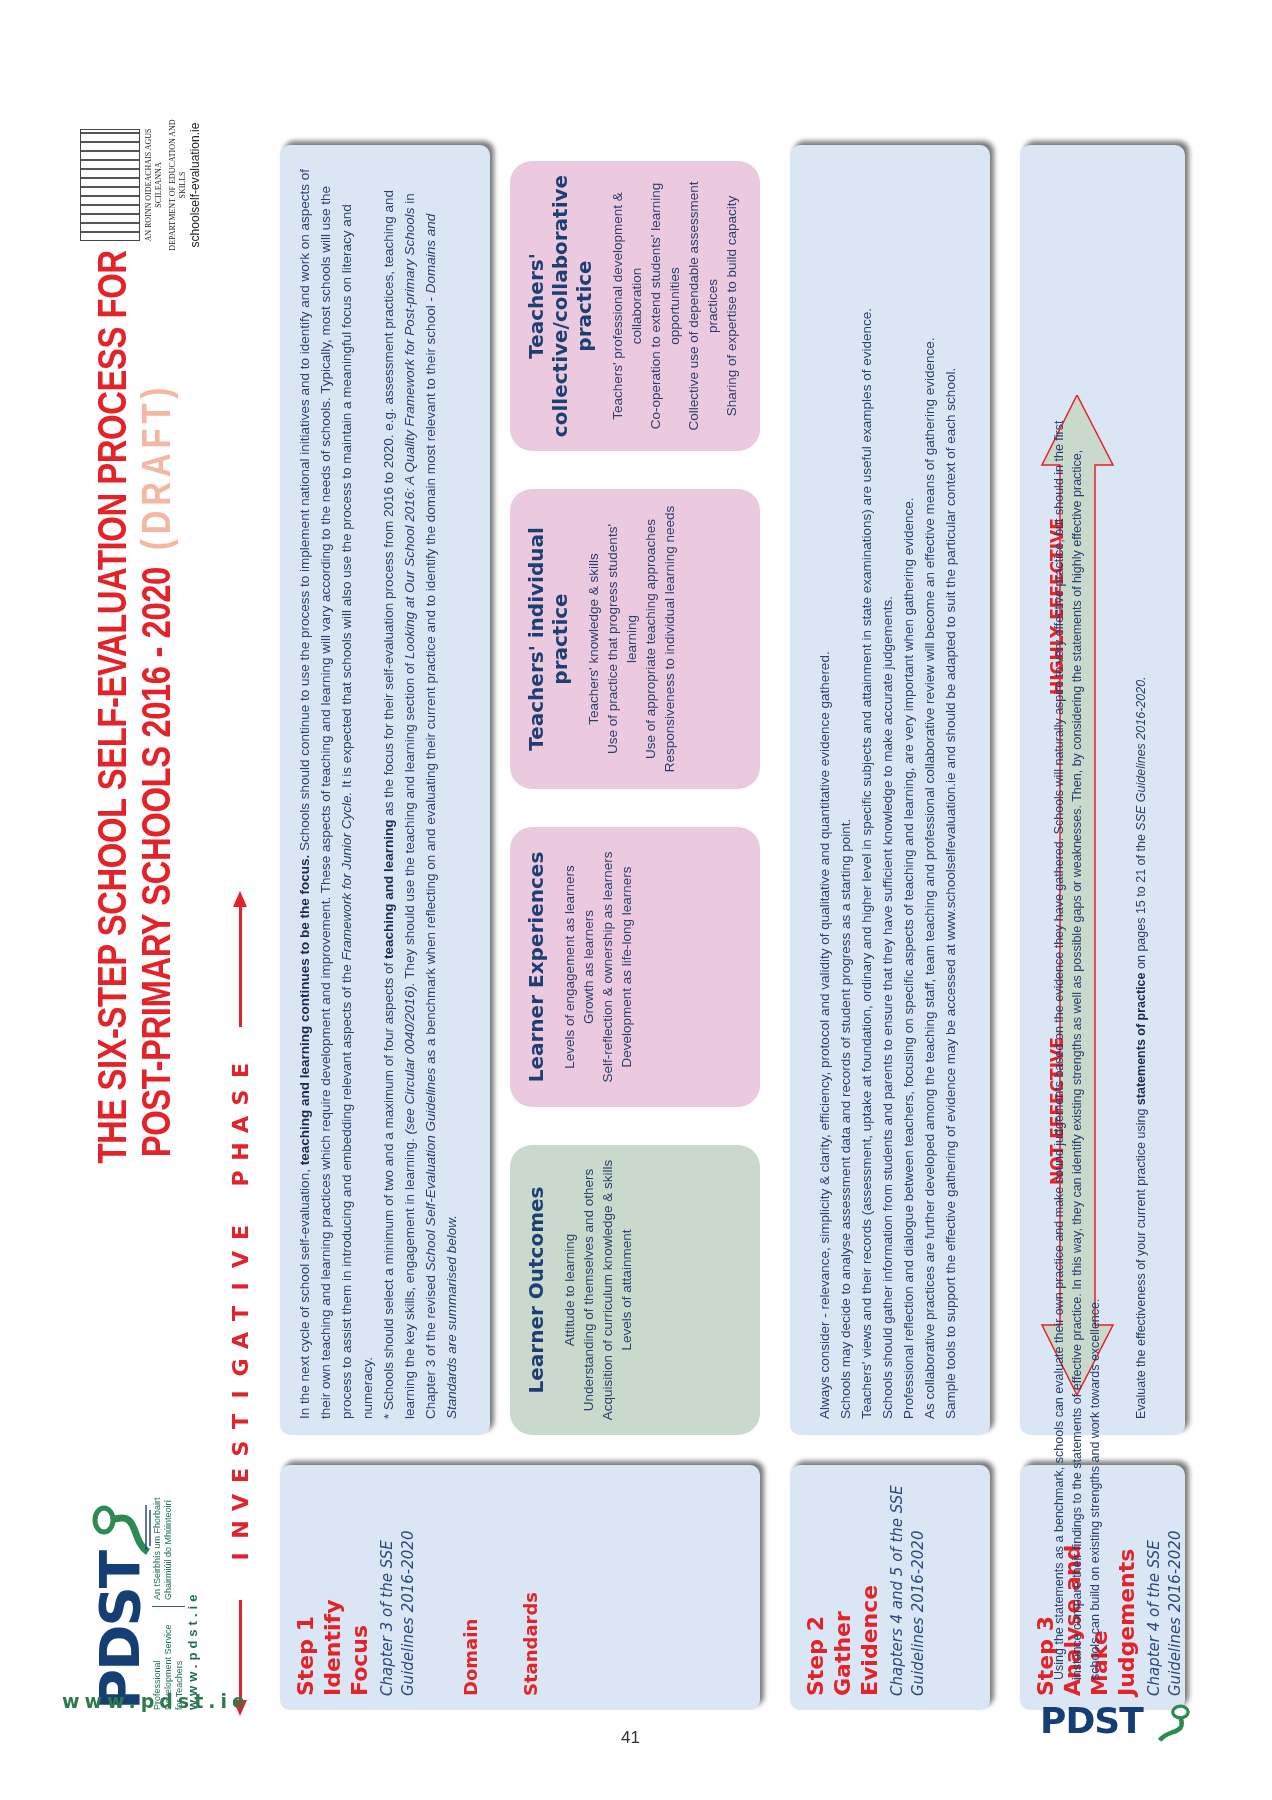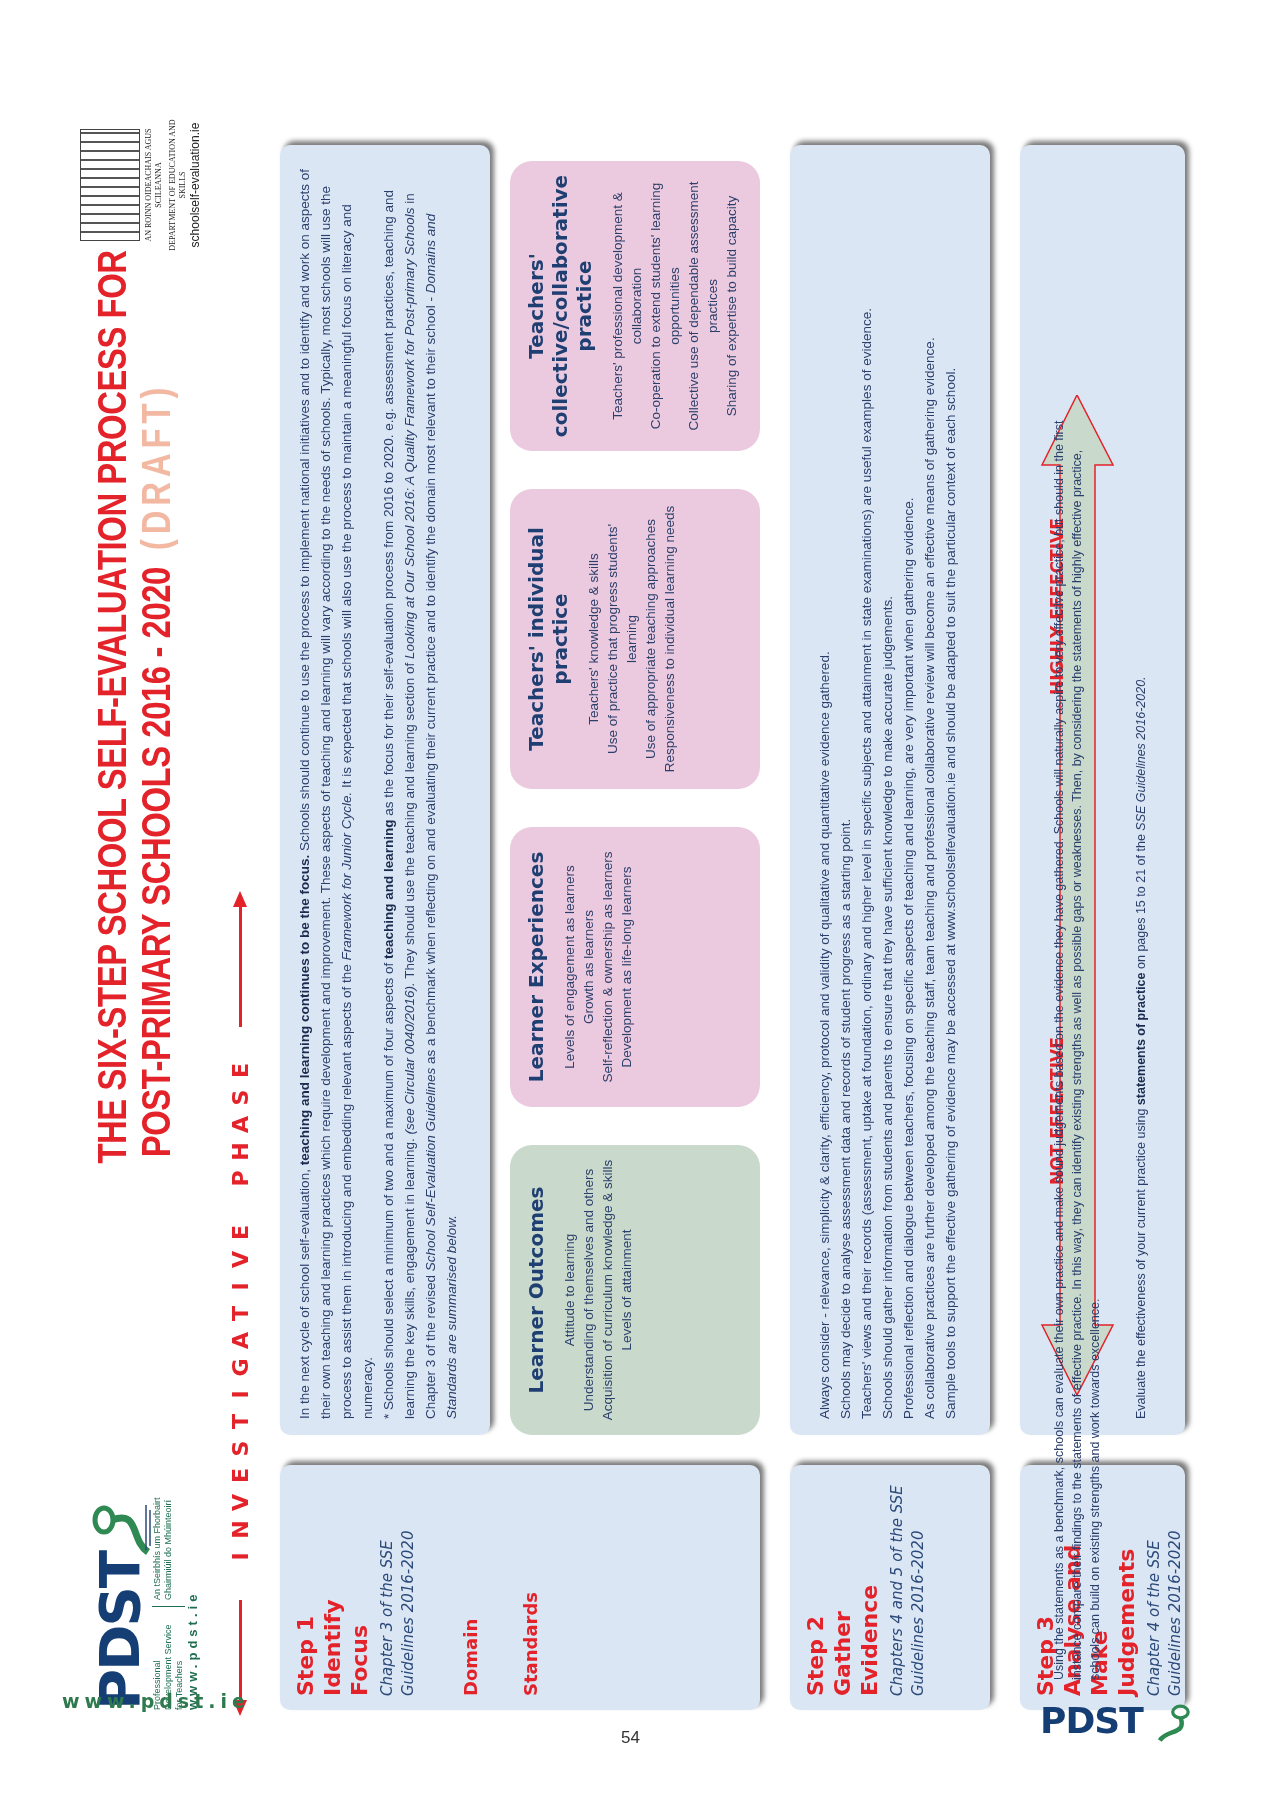--- a/index.html
+++ b/index.html
@@ -209,20 +209,20 @@
       <span>Evaluate the effectiveness of your current practice using </span><b>statements of practice</b><span> on pages 15 to 21 of the </span><i>SSE Guidelines 2016-2020.</i>
     </p>
   </div>
 </div>
 
 <div style="position:absolute; left:1050px; top:1680px; width:0; height:0;">
   <div style="position:absolute; left:0; top:0; width:1260px; transform-origin:0 0; transform:rotate(-90deg); color:#2b3f6b; font-size:12.5px; line-height:18px; font-family:'Liberation Sans', sans-serif;">Using the statements as a benchmark, schools can evaluate their own practice and make sound judgements based on the evidence they have gathered. Schools will naturally aspire to very effective practice, but should in the first instance compare their findings to the statements of effective practice. In this way, they can identify existing strengths as well as possible gaps or weaknesses. Then, by considering the statements of highly effective practice, schools can build on existing strengths and work towards excellence.</div>
 </div>
 
 <div class="footer-url">www.pdst.ie</div>
-<div class="page-num">54</div>
+<div class="page-num">41</div>
 <div class="footer-pdst">
   <span>PDST</span>
   <svg width="40" height="40" viewBox="0 0 60 62" style="vertical-align:middle;">
     <ellipse cx="40" cy="14" rx="12" ry="9" fill="none" stroke="#2e8a52" stroke-width="5"></ellipse>
     <path d="M8 58 C20 40, 50 50, 40 22" fill="none" stroke="#2e8a52" stroke-width="7"></path>
   </svg>
 </div>
 
 </body></html>

